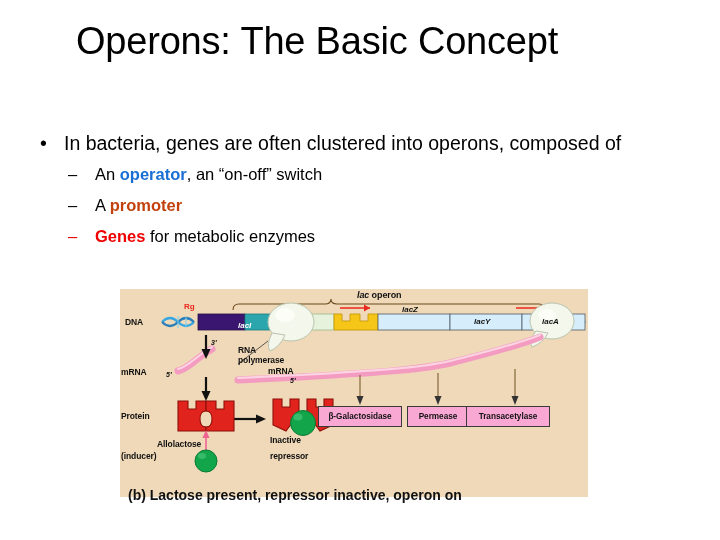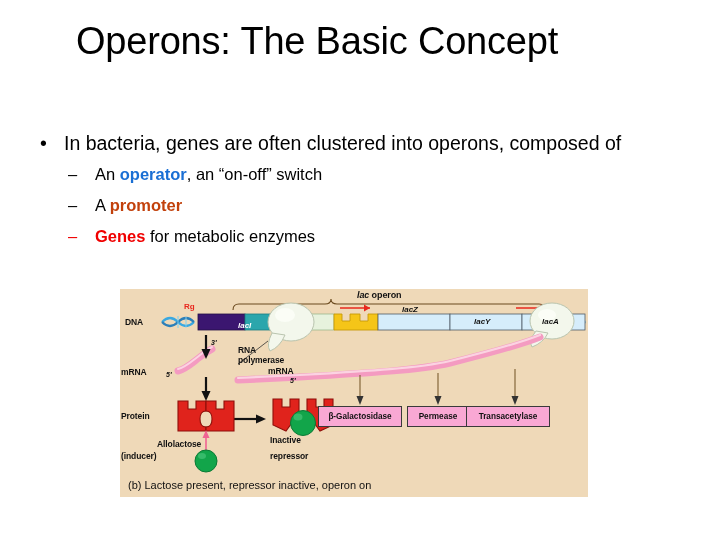--- a/index.html
+++ b/index.html
@@ -104,23 +104,23 @@
   .fig-gene {
     position: absolute;
     font-size: 8px;
     font-weight: bold;
     font-style: italic;
     white-space: nowrap;
   }
   .fig-caption {
     position: absolute;
     left: 8px;
-    top: 190px;
-    font-size: 11px;
-    font-weight: normal;
+    top: 198px;
+    font-size: 14px;
+    font-weight: bold;
     color: #111111;
     white-space: nowrap;
   }
   .enzyme-box {
     position: absolute;
     box-sizing: border-box;
     border: 1.1px solid #3A3A3A;
     background: #f9a8d4;
     height: 21px;
     display: flex;

